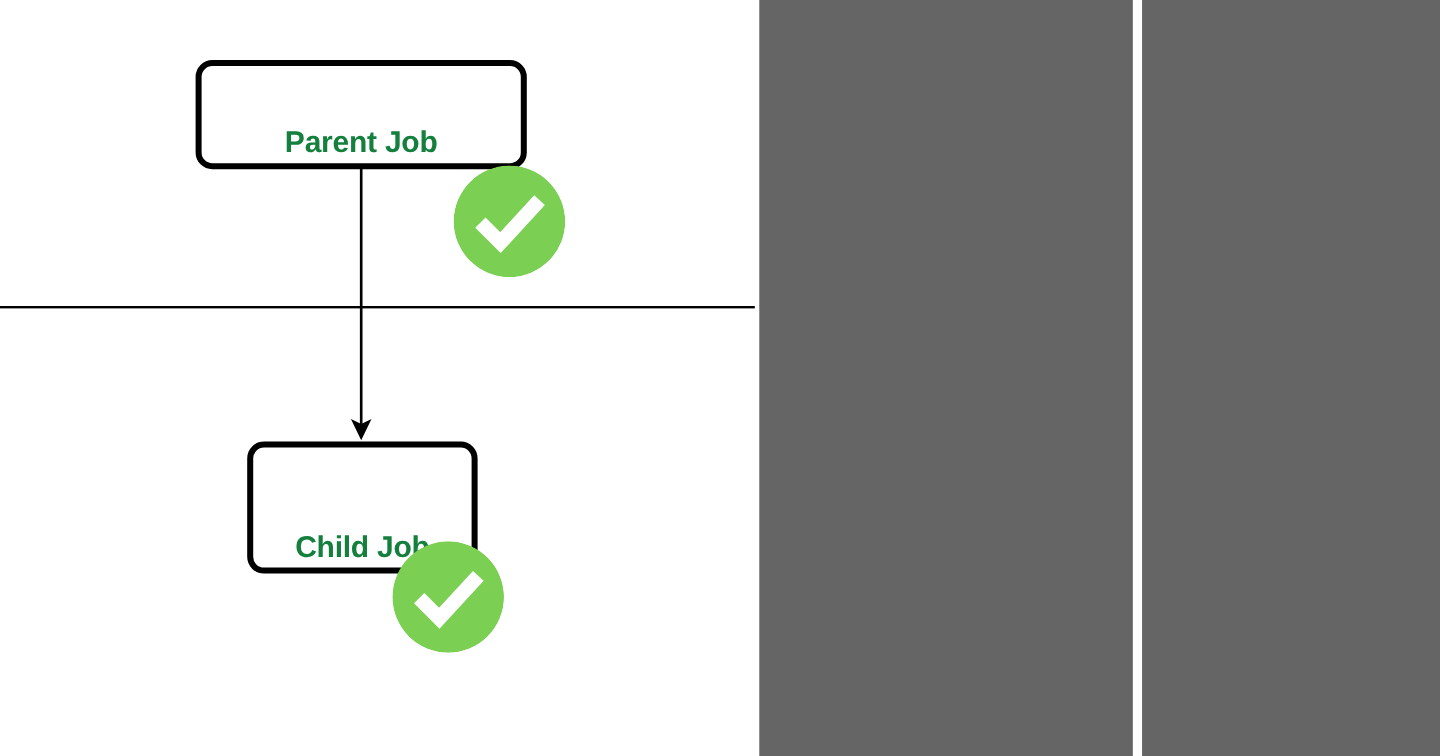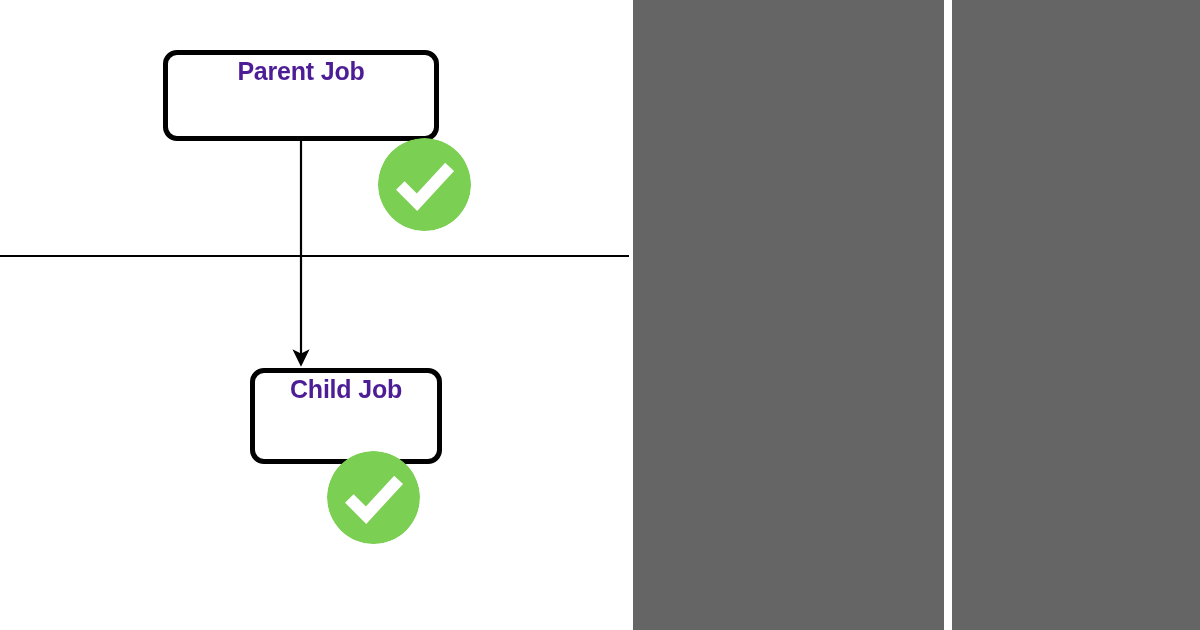--- a/index.html
+++ b/index.html
@@ -41,46 +41,45 @@
     background: #000000;
   }
 
   .node-box {
     position: absolute;
     box-sizing: border-box;
     background: #ffffff;
     border: 5px solid #010101;
     border-radius: 14px;
     display: flex;
-    align-items: flex-start;
+    align-items: flex-end;
     justify-content: center;
     text-align: center;
-    color: #4c1d95;
+    color: #15803d;
     font-weight: bold;
     letter-spacing: -0.2px;
     z-index: 3;
   }
 
   #node-parent {
     left: 163px;
     top: 50px;
     width: 276px;
     height: 91px;
     font-size: 25px;
     line-height: 33px;
   }
 
   #node-child {
     left: 206px;
     top: 368px;
     width: 192px;
-    height: 96px;
+    height: 110px;
     font-size: 25px;
     line-height: 33px;
-    margin-left: 44px;
   }
 
   .node-line2 { display: block; }
 
   
   #connector {
     position: absolute;
     left: 250px;
     top: 130px;
     width: 110px;

